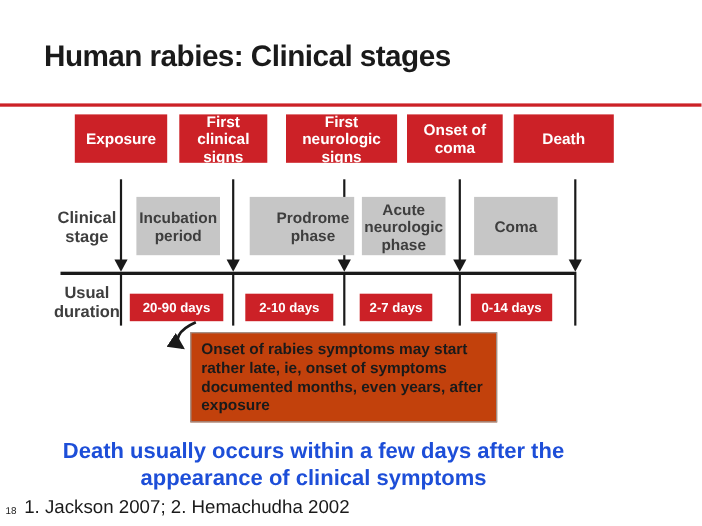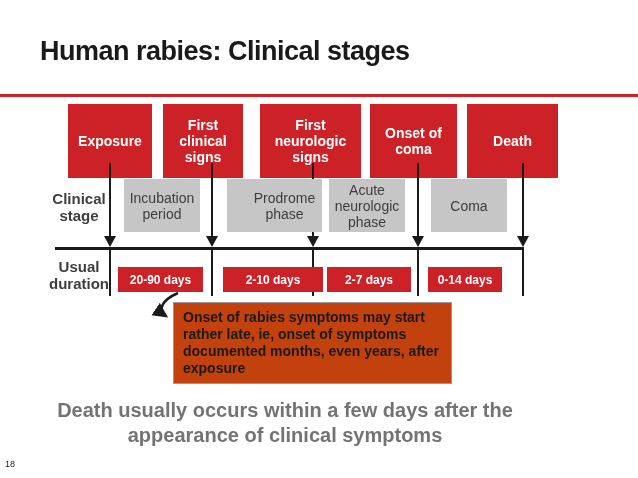--- a/index.html
+++ b/index.html
@@ -7,28 +7,28 @@
     position:relative;width:638px;height:478px;background:#ffffff;overflow:hidden;
     font-family:"Liberation Sans","DejaVu Sans",sans-serif;
   }
   .pre{white-space:pre-line;}
   .slide-title{
     position:absolute;left:40px;top:36px;width:580px;
     font-size:27px;font-weight:bold;color:#1a1a1a;letter-spacing:-0.5px;
   }
   .title-rule{position:absolute;left:0;top:94px;width:638px;height:3px;background:#cc2127;}
   .event-box{
-    position:absolute;top:104px;height:74px;background:#cc2127;color:#ffffff;
+    position:absolute;top:104px;height:44px;background:#cc2127;color:#ffffff;
     display:flex;align-items:center;justify-content:center;text-align:center;
     font-size:14px;font-weight:bold;line-height:16px;
   }
   .stage-box{
     position:absolute;top:179px;height:53px;background:#c6c6c6;color:#3e3e3e;
     display:flex;align-items:center;justify-content:center;text-align:center;
-    font-size:14px;font-weight:normal;line-height:16px;
+    font-size:14px;font-weight:bold;line-height:16px;
   }
   .duration-box{
     position:absolute;top:267px;height:25px;background:#cc2127;color:#ffffff;
     display:flex;align-items:center;justify-content:center;text-align:right;
     font-size:12px;font-weight:bold;
   }
   .row-label{
     position:absolute;left:42px;width:74px;text-align:center;color:#3e3e3e;
     font-size:15px;font-weight:bold;line-height:17px;
   }
@@ -42,30 +42,30 @@
   }
   .timeline{position:absolute;left:55px;top:247px;width:469px;height:3px;background:#1a1a1a;}
   .callout{
     position:absolute;left:173px;top:302px;width:259px;
     background:#c2410c;border:1px solid #9a9a9a;padding:6px 9px;
     font-size:14px;font-weight:bold;color:#1a1a1a;line-height:17px;
   }
   .curve-arrow{position:absolute;left:140px;top:290px;width:60px;height:40px;}
   .statement{
     position:absolute;left:0;top:398px;width:570px;text-align:center;
-    font-size:20px;font-weight:bold;color:#737373;line-height:25px;
+    font-size:20px;font-weight:bold;color:#1d4ed8;line-height:25px;
   }
   .footnote{position:absolute;left:22px;top:451px;font-size:17px;color:#1a1a1a;}
   .page-number{position:absolute;left:5px;top:459px;font-size:9px;color:#1a1a1a;}
   
   .ev0{left:68px;width:84px;} .ev1{left:163px;width:80px;} .ev2{left:260px;width:101px;}
   .ev3{left:370px;width:87px;} .ev4{left:467px;width:91px;}
   .st0{left:124px;width:76px;} .st1{left:227px;width:75px;padding-left:20px;} .st2{left:329px;width:76px;}
   .st3{left:431px;width:76px;}
-  .du0{left:118px;width:85px;} .du1{left:223px;width:100px;} .du2{left:327px;width:84px;}
+  .du0{left:118px;width:85px;} .du1{left:223px;width:80px;} .du2{left:327px;width:66px;}
   .du3{left:428px;width:74px;}
   .lx0{left:109px;} .lx1{left:211px;} .lx2{left:312px;} .lx3{left:417px;} .lx4{left:522px;}
   .ax0{left:104px;} .ax1{left:206px;} .ax2{left:307px;} .ax3{left:412px;} .ax4{left:517px;}
 </style>
 </head>
 <body>
 
 <div class="slide">
 
   <div class="slide-title">Human rabies: Clinical stages</div>
@@ -132,16 +132,17 @@
   </svg>
 
   <div class="callout pre">Onset of rabies symptoms may start
 rather late, ie, onset of symptoms
 documented months, even years, after
 exposure</div>
 
   <div class="statement pre">Death usually occurs within a few days after the
 appearance of clinical symptoms</div>
 
+  <div class="footnote">1. Jackson 2007; 2. Hemachudha 2002</div>
 
   <div class="page-number">18</div>
 
 </div>
 
 </body></html>

